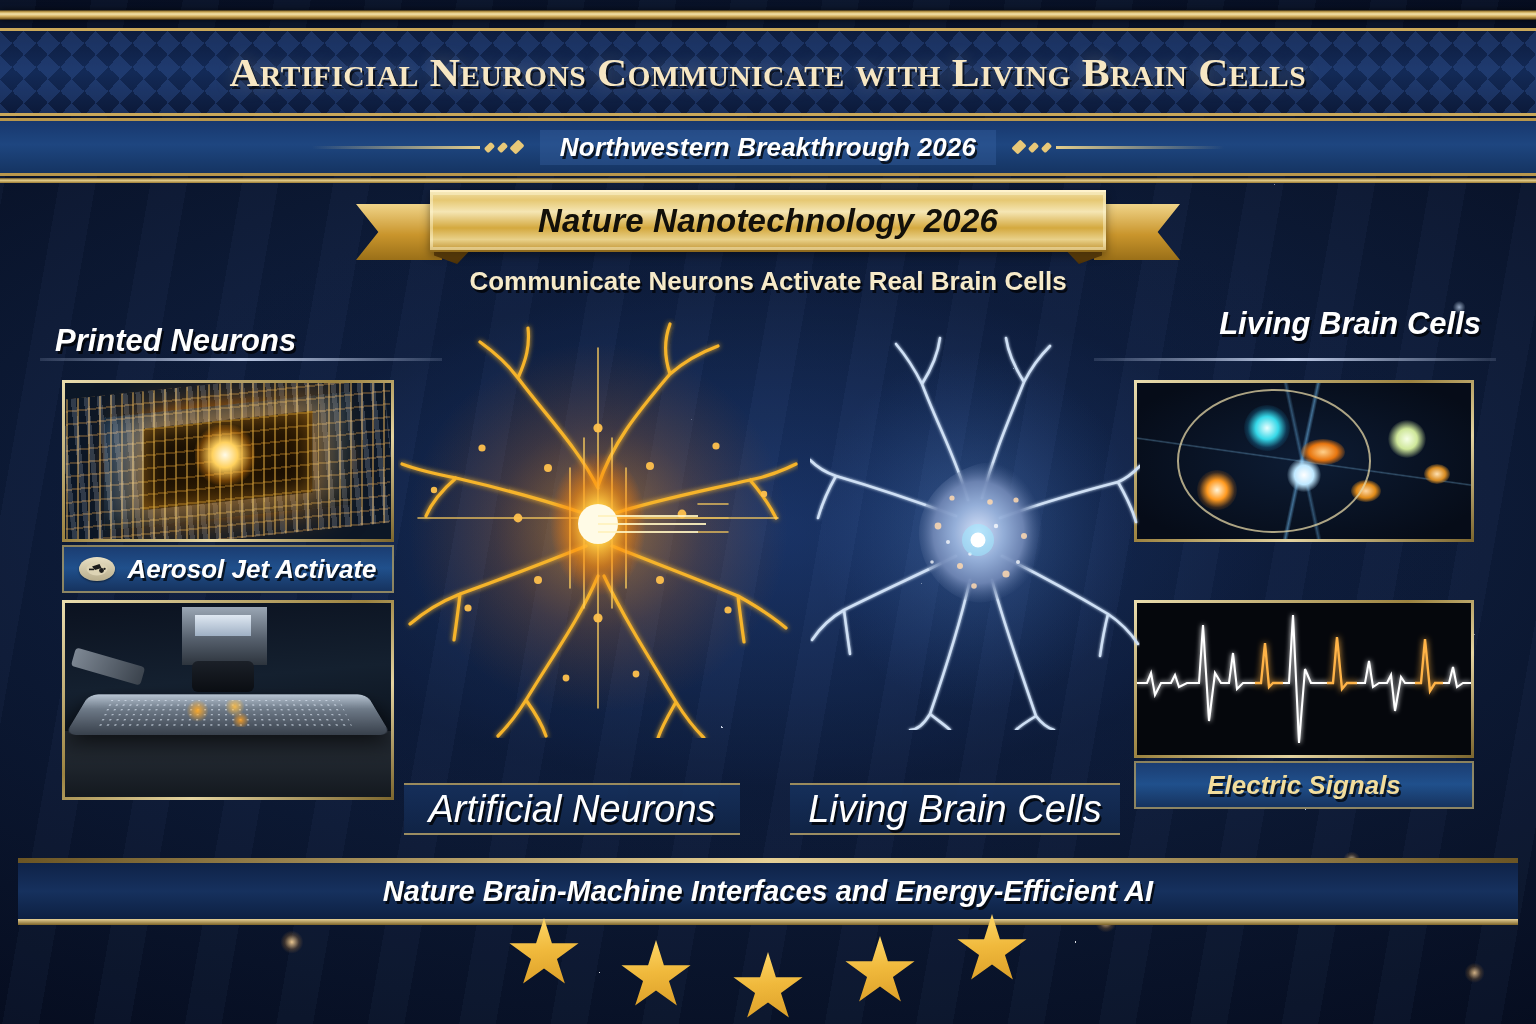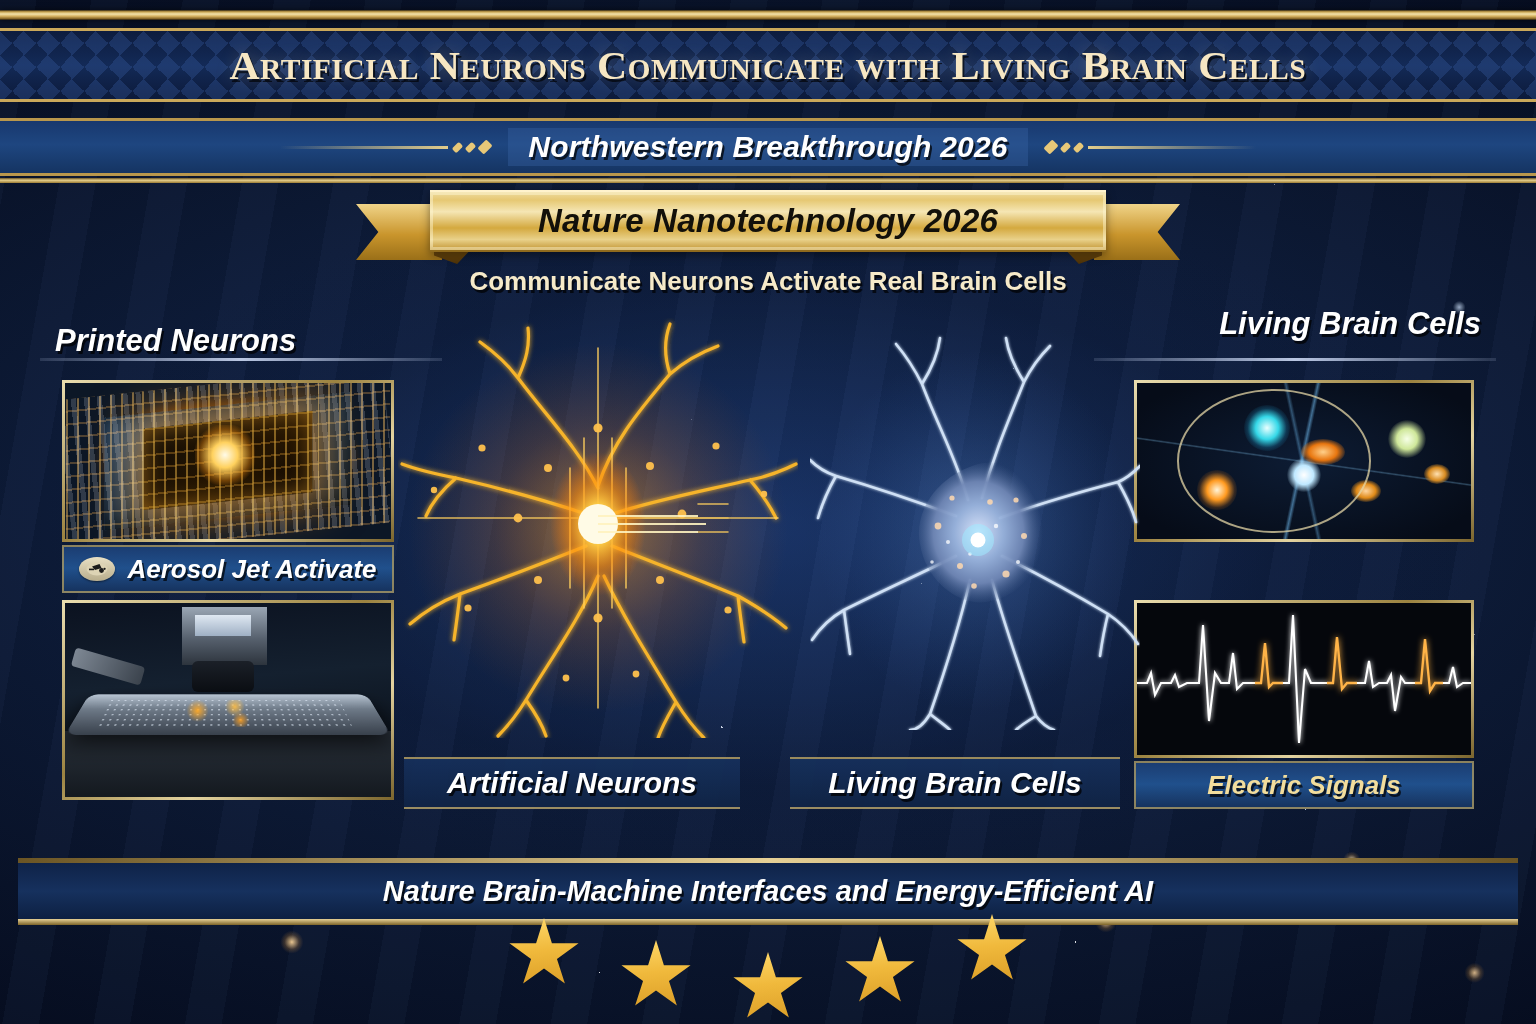--- a/index.html
+++ b/index.html
@@ -74,21 +74,21 @@
     mix-blend-mode:screen;}
 
   
   .goldbar{position:absolute; left:0; right:0; height:10px;
     background:linear-gradient(180deg,#2b2312 0%, #c8a44e 18%, #f3e3ab 40%, #d8b461 62%, #8d6d2c 85%, #241c0e 100%);
     box-shadow:0 0 6px rgba(0,0,0,.6);}
   .thinbar{position:absolute; left:0; right:0; height:5px;
     background:linear-gradient(180deg,#6b5524,#e3cd8b 45%,#9c7c34 100%);}
 
   
-  #titleBand{position:absolute; left:0; top:28px; width:1536px; height:74px;
+  #titleBand{position:absolute; left:0; top:28px; width:1536px; height:88px;
     background:
       repeating-conic-gradient(from 45deg at 12px 12px, rgba(58,96,168,.30) 0% 25%, rgba(12,28,66,0) 0% 50%) 0 0/24px 24px,
       linear-gradient(180deg,#0d1c3e 0%,#132a57 50%,#0c1a3a 100%);
     display:flex; align-items:center; justify-content:center;
     border-top:3px solid #caa85a; border-bottom:3px solid #caa85a;}
   #titleText{
     font-family:"Liberation Serif", serif;
     font-weight:700; font-size:41px; letter-spacing:.4px;
     color:#f7e7c3; font-variant:small-caps;
     text-shadow:2px 3px 0 rgba(0,0,0,.65), 0 0 18px rgba(255,215,130,.25);
@@ -98,21 +98,21 @@
   #subBand{position:absolute; left:0; top:118px; width:1536px; height:58px;
     background:linear-gradient(180deg,#18386e 0%,#1e4680 45%,#153462 100%);
     border-top:3px solid #b9974c; border-bottom:3px solid #b9974c;
     display:flex; align-items:center; justify-content:center; gap:18px;}
   .deco{display:flex; align-items:center; gap:6px; width:210px;}
   .deco .line{flex:1; height:3px; background:linear-gradient(90deg,rgba(214,183,106,0),#e3cd8b);}
   .deco.right .line{background:linear-gradient(270deg,rgba(214,183,106,0),#e3cd8b);}
   .dot{width:7px;height:11px;background:#e8c878;transform:rotate(45deg) scale(.9);border-radius:2px;}
   .dot.big{width:10px;height:14px;}
   #subText{font-family:"Liberation Sans", sans-serif; font-style:italic; font-weight:700;
-    font-size:30px; color:#ffffff; letter-spacing:.2px; white-space:nowrap;
+    font-size:26px; color:#ffffff; letter-spacing:.2px; white-space:nowrap;
     text-shadow:2px 3px 0 rgba(0,0,0,.72);
     background:rgba(60,104,170,.35); padding:2px 20px;}
 
   
   #ribbon{position:absolute; left:356px; top:190px; width:824px; height:74px;}
   .tail{position:absolute; top:14px; width:86px; height:56px;
     background:linear-gradient(180deg,#f0d489,#c9952c 55%,#9a6f18);}
   .tail.l{left:0; clip-path:polygon(0 0,100% 0,100% 100%,0 100%,26% 50%);}
   .tail.r{right:0; clip-path:polygon(0 0,100% 0,74% 50%,100% 100%,0 100%);}
   .fold{position:absolute;top:54px;width:42px;height:20px;background:linear-gradient(180deg,#8a5c10,#4b3108);}
@@ -227,22 +227,22 @@
 
   
   .neuronWrap{position:absolute;}
   #neuronGold{left:398px; top:318px; width:400px; height:420px;}
   #neuronBlue{left:810px; top:330px; width:330px; height:400px;}
 
   
   .centerCap{position:absolute; display:flex; align-items:center; justify-content:center;
     background:linear-gradient(180deg,rgba(22,48,92,.92),rgba(16,36,70,.92));
     border-top:2px solid rgba(200,174,102,.75); border-bottom:2px solid rgba(200,174,102,.75);
-    font-family:"Liberation Sans", sans-serif; font-style:italic; font-weight:700;
-    font-size:30px; color:#fff; text-shadow:2px 3px 0 rgba(0,0,0,.75);}
+    font-family:"Liberation Sans", sans-serif; font-style:italic; font-weight:400;
+    font-size:38px; color:#fff; text-shadow:2px 3px 0 rgba(0,0,0,.75);margin-top:26px;}
   #capArtificial{left:404px; top:757px; width:336px; height:52px;}
   #capLiving{left:790px; top:757px; width:330px; height:52px;}
 
   
   #footRuleTop{position:absolute; left:18px; right:18px; top:858px; height:5px;
     background:linear-gradient(90deg,#6b5524,#e6d096 50%,#6b5524);}
   #footBand{position:absolute; left:18px; right:18px; top:863px; height:56px;
     background:linear-gradient(180deg,#0f2348,#16315e 50%,#0d2042);
     display:flex; align-items:center; justify-content:center;}
   #footText{font-family:"Liberation Sans", sans-serif; font-style:italic; font-weight:700;

